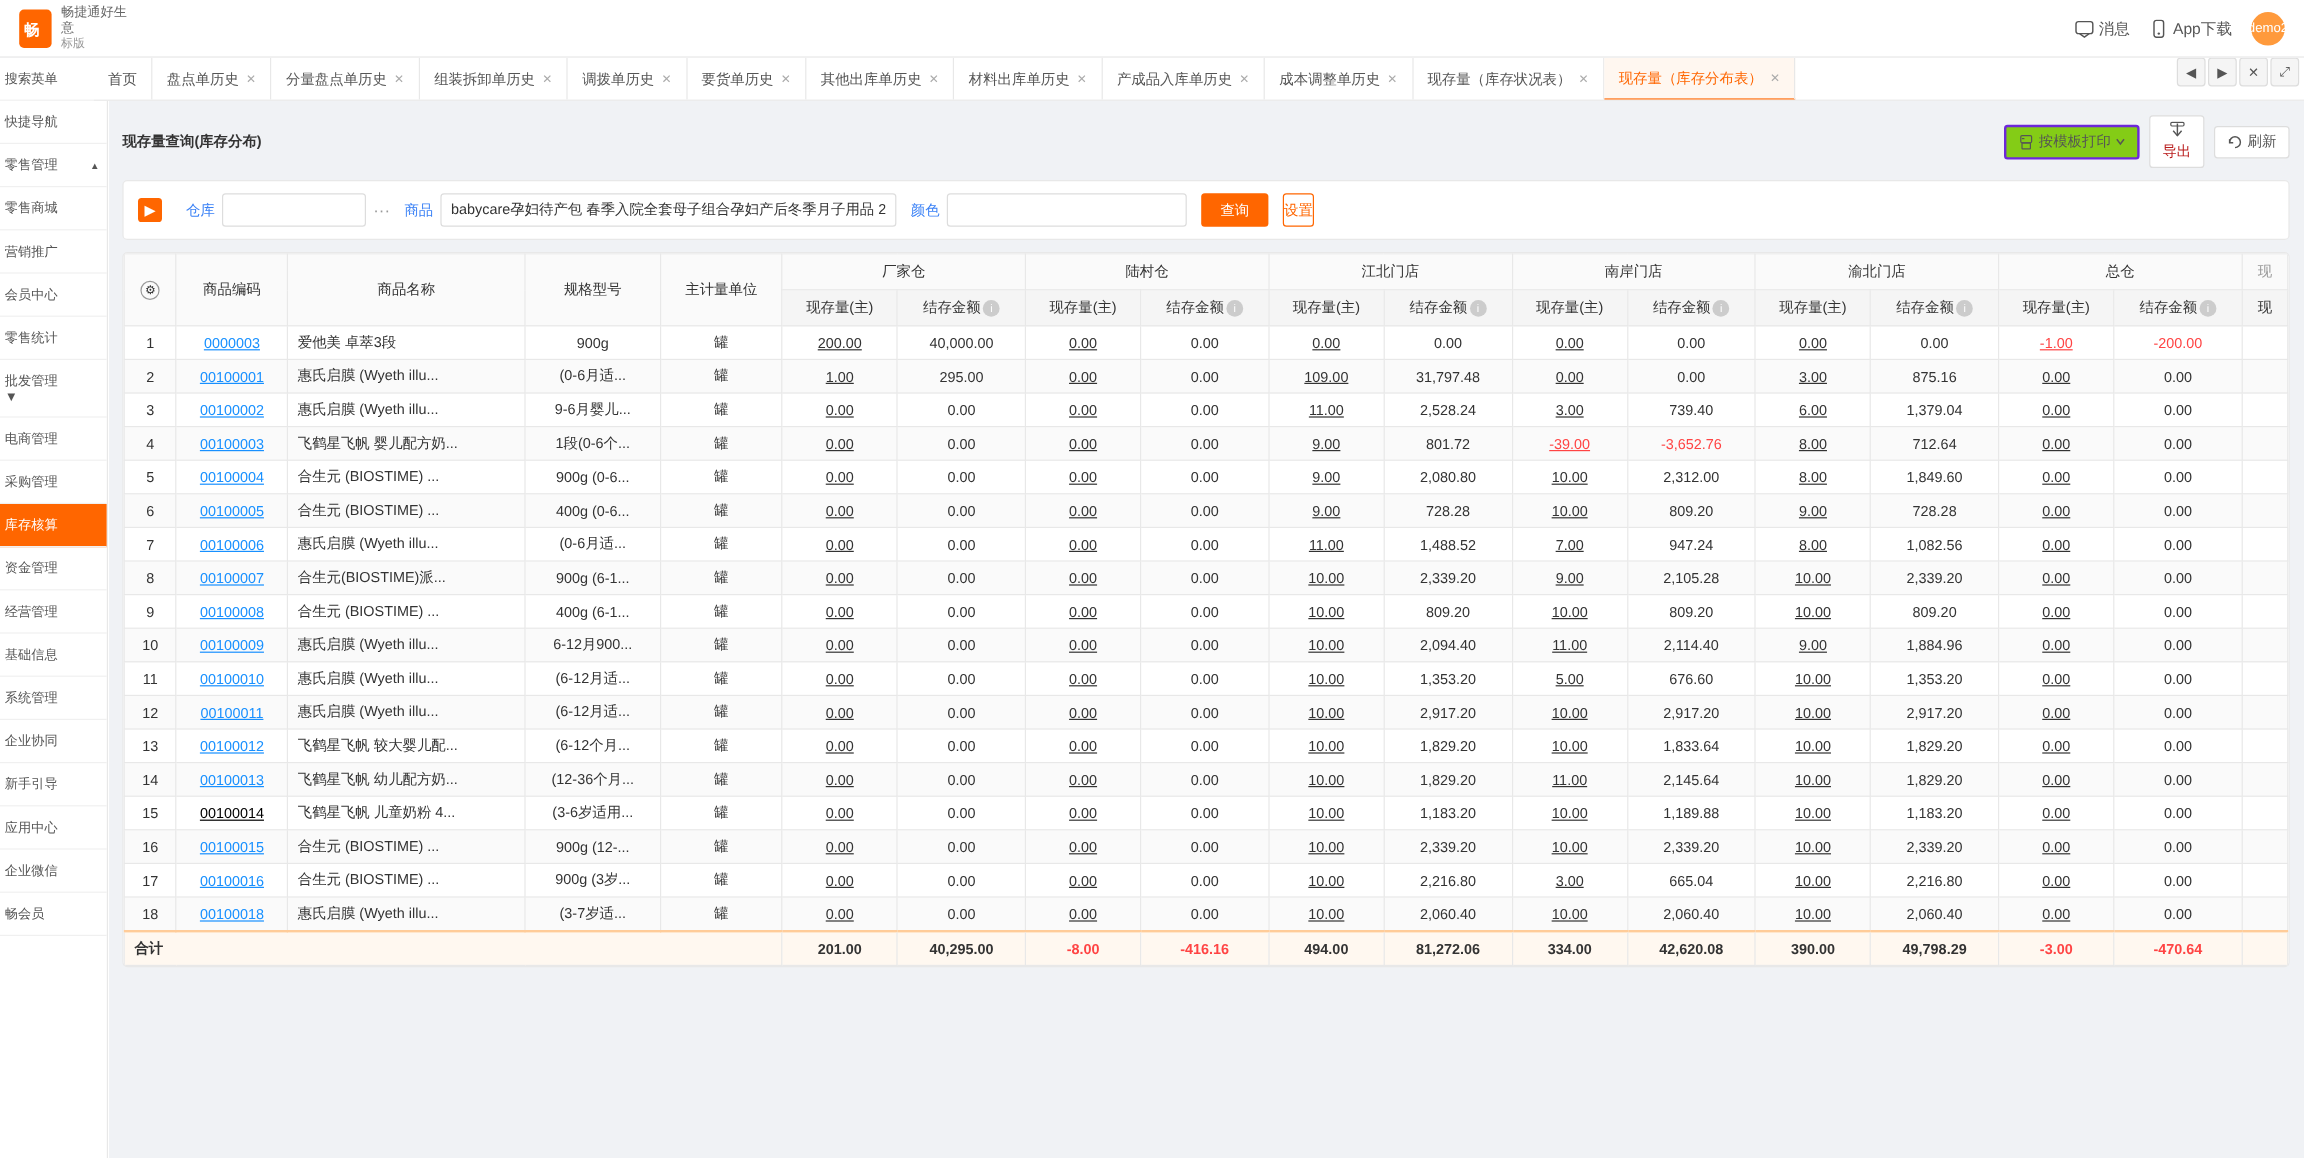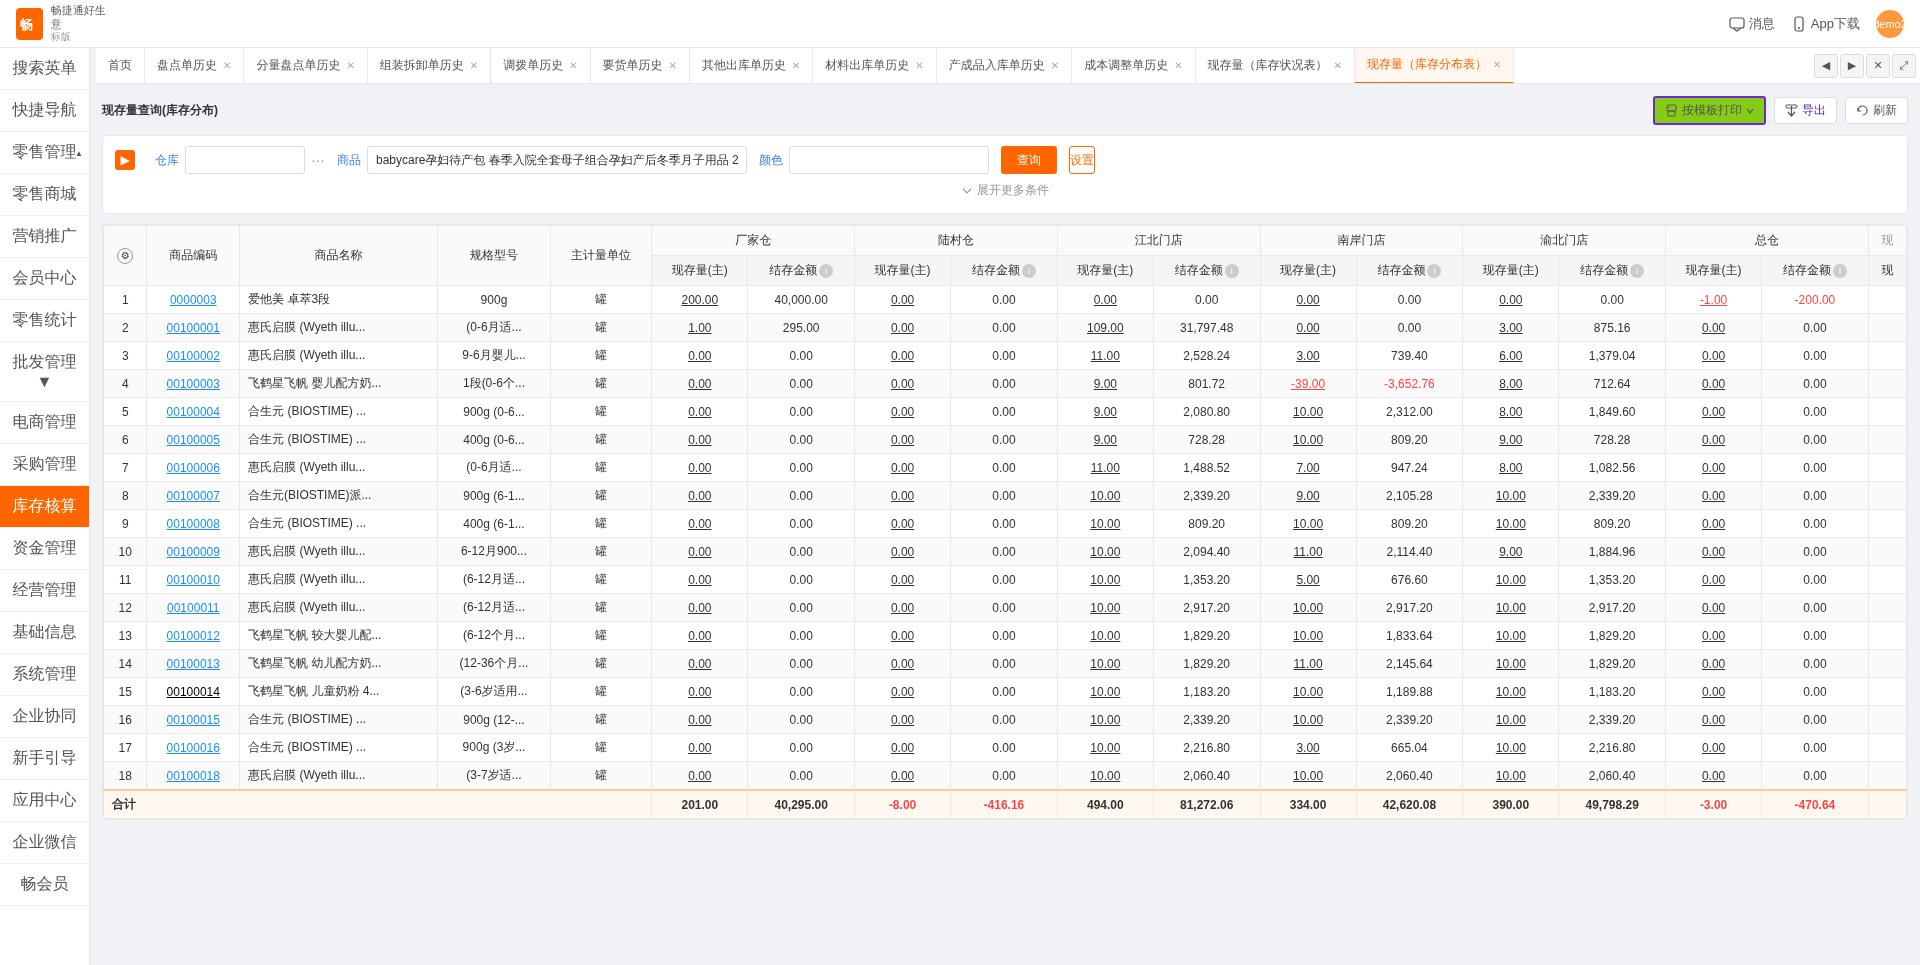--- a/index.html
+++ b/index.html
@@ -54,25 +54,25 @@
       width: 28px; height: 28px;
       background: #ff9a3c;
       border-radius: 50%;
       display: flex; align-items: center; justify-content: center;
       color: #fff; font-size: 11px;
     }
 
     
     .tab-bar {
       position: fixed;
-      top: 48px; left: 96px; right: 0;
+      top: 48px; left: 78px; right: 0;
       height: 36px;
       background: #fff;
       display: flex;
-      align-items: center;
+      align-items: flex-start;
       border-bottom: 1px solid #e8e8e8;
       overflow: hidden;
       z-index: 99;
     }
     .tab-item {
       display: flex;
       align-items: center;
       height: 36px;
       padding: 0 12px;
       font-size: 12px;
@@ -116,24 +116,24 @@
       top: 48px; left: 0;
       width: 90px;
       bottom: 0;
       background: #fff;
       border-right: 1px solid #e8e8e8;
       overflow-y: auto;
       z-index: 98;
     }
     .sidebar-item {
       padding: 10px 4px;
-      text-align: center;
+      text-align: left;
       cursor: pointer;
       color: #555;
-      font-size: 16px;
+      font-size: 11px;
       border-bottom: 1px solid #f0f0f0;
       position: relative;
     }
     .sidebar-item.active { background: #ff6600; color: #fff; }
     .sidebar-item.has-arrow::after {
       content: "▲";
       font-size: 8px;
       position: absolute;
       right: 6px;
       top: 50%;
@@ -175,21 +175,21 @@
       display: flex;
       align-items: center;
       gap: 4px;
       padding: 4px 10px;
       border: none;
       border-radius: 3px;
       cursor: pointer;
       font-size: 12px;
     }
     .btn-print { background: #84cc16; border: 2px solid #6d28d9; color: #555; }
-    .btn-export { background: #fff; border: 1px solid #ddd; color: #4c1d95; }
+    .btn-export { background: #fff; border: 1px solid #ddd; color: #b91c1c; flex-direction: column; }
     .btn-refresh { background: #fff; border: 1px solid #ddd; color: #555; justify-content: space-between; }
 
     
     .filter-bar {
       background: #fff;
       border: 1px solid #e8e8e8;
       border-radius: 4px;
       padding: 10px 12px;
       margin-bottom: 10px;
     }
@@ -536,26 +536,20 @@
         <div class="filter-item">
           <span class="filter-label">商品</span>
           <input class="filter-input filter-input-long" type="text" id="product-input" value="babycare孕妇待产包 春季入院全套母子组合孕妇产后冬季月子用品 22件套 …" style="">
         </div>
         <div class="filter-item">
           <span class="filter-label">颜色</span>
           <input class="filter-input" style="width: 200px;" type="text" value="">
         </div>
         <button class="btn-search">查询</button>
         <button class="btn-setting">设置</button>
-      </div>
-      <div class="expand-more">
-        <svg width="12" height="12" viewBox="0 0 12 12">
-            <path d="M2 4 L6 8 L10 4" fill="none" stroke="#999" stroke-width="1.2"></path>
-          </svg>
-        <span>展开更多条件</span>
       </div>
     </div>
 
     <div class="data-table-wrap">
       <table>
         <thead>
           <tr class="header-group">
             <th rowspan="2">
               <span class="gear-icon">⚙</span>
             </th>

